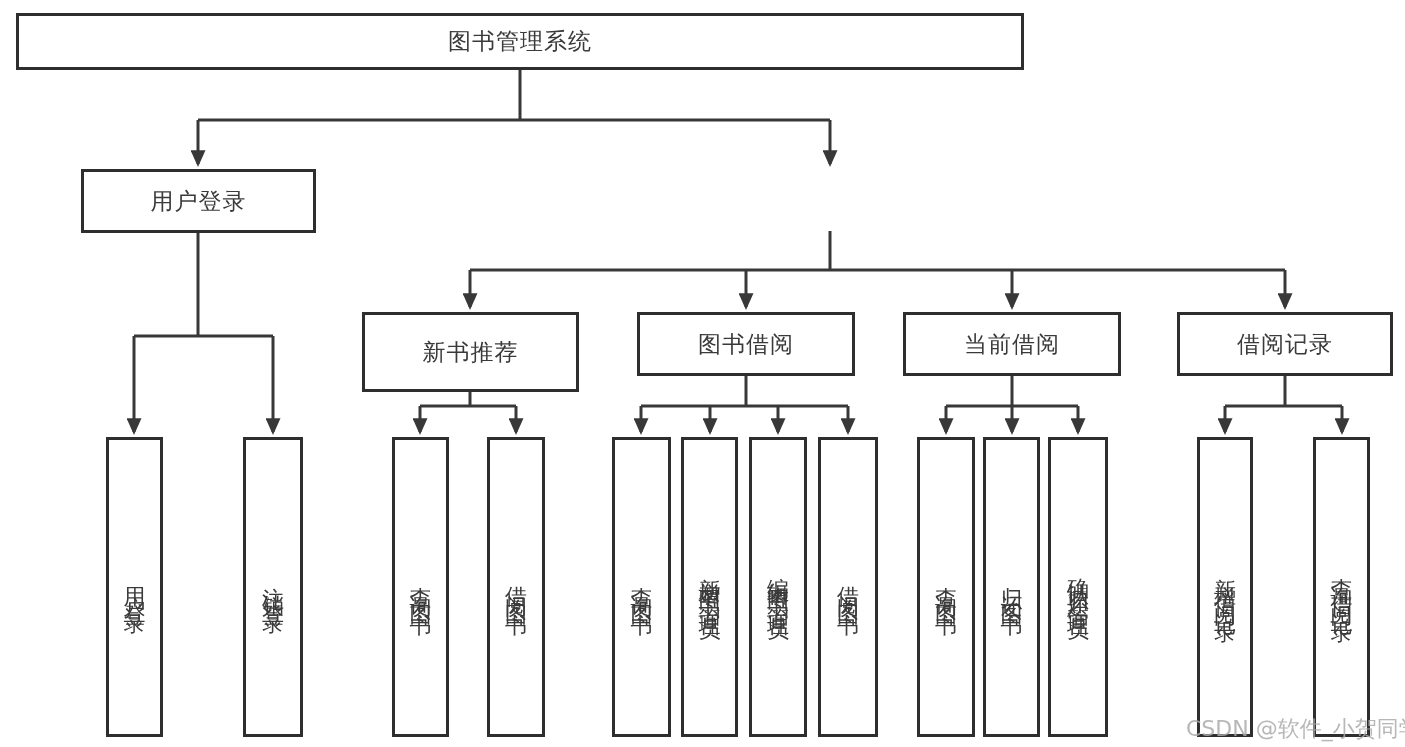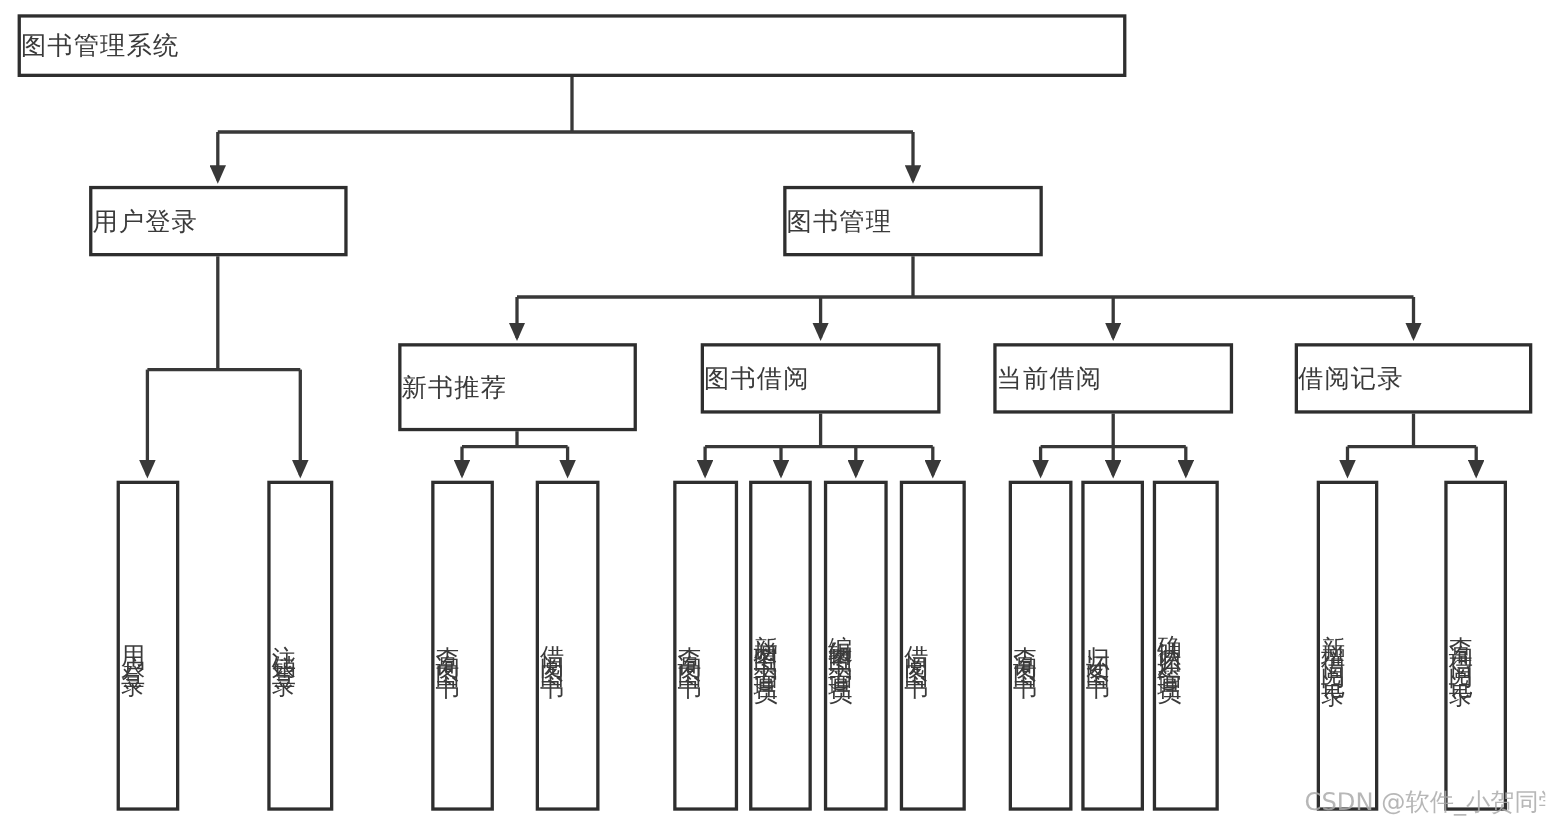--- a/index.html
+++ b/index.html
@@ -17,20 +17,21 @@
     width: 1405px; height: 747px;
     pointer-events: none;
   }
   .node {
     position: absolute;
     box-sizing: border-box;
     background: #ffffff;
     border: 3px solid #2e2e2e;
     display: flex;
     align-items: center;
+    justify-content: center;
     color: #3a3a3a;
   }
   .h-node { font-size: 23px; letter-spacing: 1px; white-space: nowrap; }
   .v-node .v-label {
     writing-mode: vertical-rl;
     text-orientation: mixed;
     font-size: 22px;
     line-height: 1;
     letter-spacing: 9px;
     white-space: nowrap;
@@ -93,23 +94,20 @@
     </g>
   </svg>
 
   <div class="node h-node" style="left:16px; top:13px; width:1008px; height:57px;">
     <span>图书管理系统</span>
   </div>
 
   <div class="node h-node" style="left:81px; top:169px; width:235px; height:64px;">
     <span>用户登录</span>
   </div>
-  <div class="node h-node" style="left:712px; top:169px; width:236px; height:64px;">
-    <span>图书管理</span>
-  </div>
 
   <div class="node h-node" style="left:362px; top:312px; width:217px; height:80px;">
     <span>新书推荐</span>
   </div>
   <div class="node h-node" style="left:637px; top:312px; width:218px; height:64px;">
     <span>图书借阅</span>
   </div>
   <div class="node h-node" style="left:903px; top:312px; width:218px; height:64px;">
     <span>当前借阅</span>
   </div>

